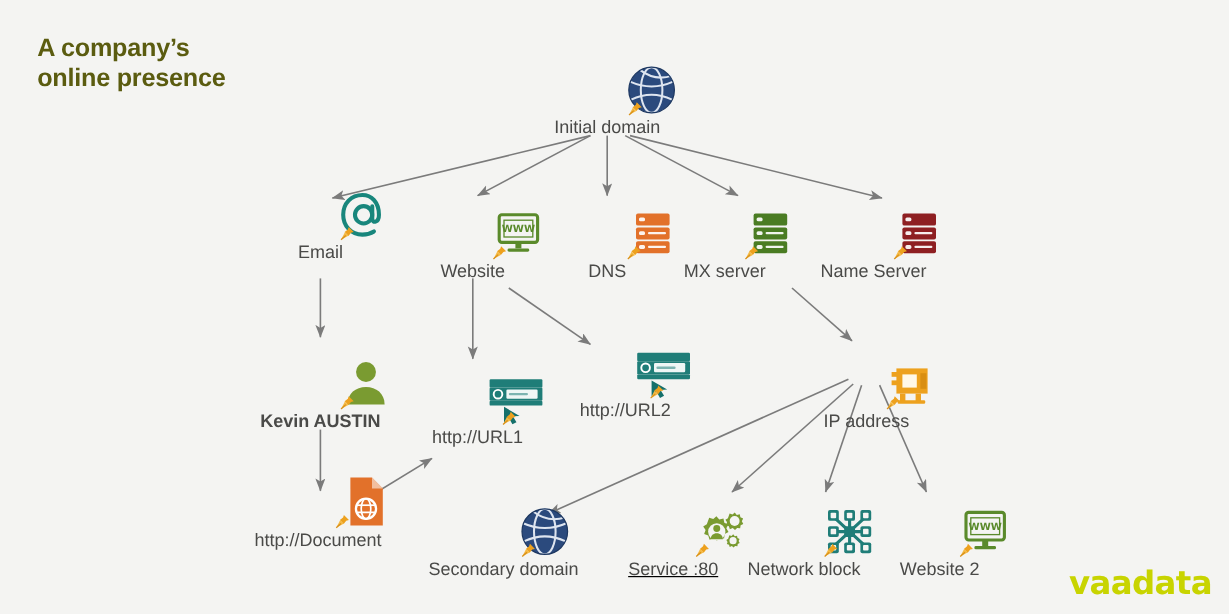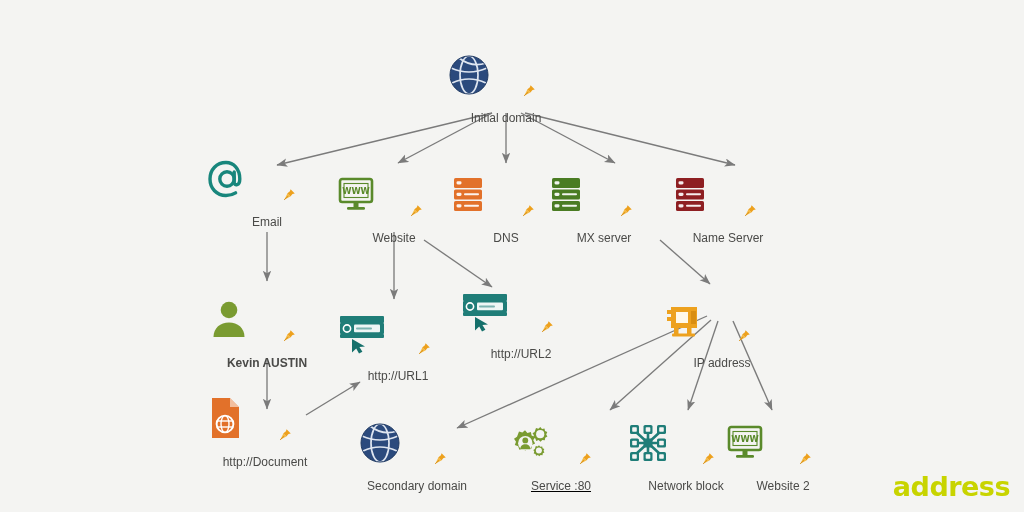--- a/index.html
+++ b/index.html
@@ -30,50 +30,52 @@
     position:absolute;
     transform:translate(-50%,0);
     text-align:center;
     width:120px;
   }
   .icon-wrap{
     position:relative;
     height:44px;
     display:flex;
     align-items:flex-end;
-    justify-content:flex-start;
+    justify-content:flex-end;
   }
   .icon-wrap svg{display:block;overflow:visible;}
   .pin{
     position:absolute;
     width:13px;height:13px;
   }
   .label{
-    margin-top:16px;
-    font-size:12px;
+    margin-top:5px;
+    font-size:15px;
     color:#4a4a48;
     line-height:12px;
     white-space:nowrap;
   }
 
   
   #logo{
     position:absolute;right:14px;bottom:10px;
     font-size:27px;
     font-weight:bold;
     color:#c8d400;
     letter-spacing:-0.5px;
     font-family:"DejaVu Sans", sans-serif;
   }
 </style>
 </head>
 <body>
 
 <div id="stage">
 
+  <div id="title">A company’s
+online presence</div>
 
   <svg id="arrows" viewBox="0 0 1024 512">
     <defs>
       <marker id="ah" markerWidth="9" markerHeight="9" refX="7.6" refY="3.1" orient="auto" markerUnits="strokeWidth">
         <path d="M0,0 L8,3.1 L0,6.2 L1.9,3.1 z" fill="#7b7b7b"></path>
       </marker>
     </defs>
     <g id="edge-group" stroke="#7b7b7b" stroke-width="1.35" fill="none">
         <line x1="492" y1="113" x2="277" y2="165" marker-end="url(#ah)"></line>
         <line x1="492" y1="113" x2="398" y2="163" marker-end="url(#ah)"></line>
@@ -379,21 +381,21 @@
           <span class="pin" style="left: 78px; bottom: -1px;">
             <svg width="13" height="13" viewBox="0 0 13 13">
     <path d="M7.6 1.2 L11.8 5.4 L9.5 5.9 L7.4 8.6 L4.2 5.4 L6.9 3.3 z" fill="#eda11e"></path>
     <path d="M4.4 5.6 L1.2 11.8 L7.3 8.5 z" fill="#f5b942"></path>
     <path d="M1.2 11.8 L5.1 8.2" stroke="#d8901a" stroke-width="1" fill="none"></path>
   </svg>
           </span>
         </div>
         <div class="label">Service :80</div>
       </div>
-      <div class="node" style="left: 686px; top: 420px;">
+      <div class="node" style="left: 670px; top: 420px;">
         <div class="icon-wrap">
           <svg width="44" height="42" viewBox="0 0 44 42">
       <g stroke="#1f7d78" stroke-width="2.6" fill="none">
         <path d="M10 10 L22 21 L34 10 M10 32 L22 21 L34 32 M22 6 L22 36 M7 21 H37"></path>
       </g>
       <g fill="#1f7d78">
         <rect x="4" y="3" width="9" height="9" rx="1.6"></rect>
         <rect x="17.5" y="3" width="9" height="9" rx="1.6"></rect>
         <rect x="31" y="3" width="9" height="9" rx="1.6"></rect>
         <rect x="4" y="16.5" width="9" height="9" rx="1.6"></rect>
@@ -438,14 +440,14 @@
     <path d="M7.6 1.2 L11.8 5.4 L9.5 5.9 L7.4 8.6 L4.2 5.4 L6.9 3.3 z" fill="#eda11e"></path>
     <path d="M4.4 5.6 L1.2 11.8 L7.3 8.5 z" fill="#f5b942"></path>
     <path d="M1.2 11.8 L5.1 8.2" stroke="#d8901a" stroke-width="1" fill="none"></path>
   </svg>
           </span>
         </div>
         <div class="label">Website 2</div>
       </div>
     </div>
 
-  <div id="logo">address</div>
+  <div id="logo">vaadata</div>
 </div>
 
 </body></html>

